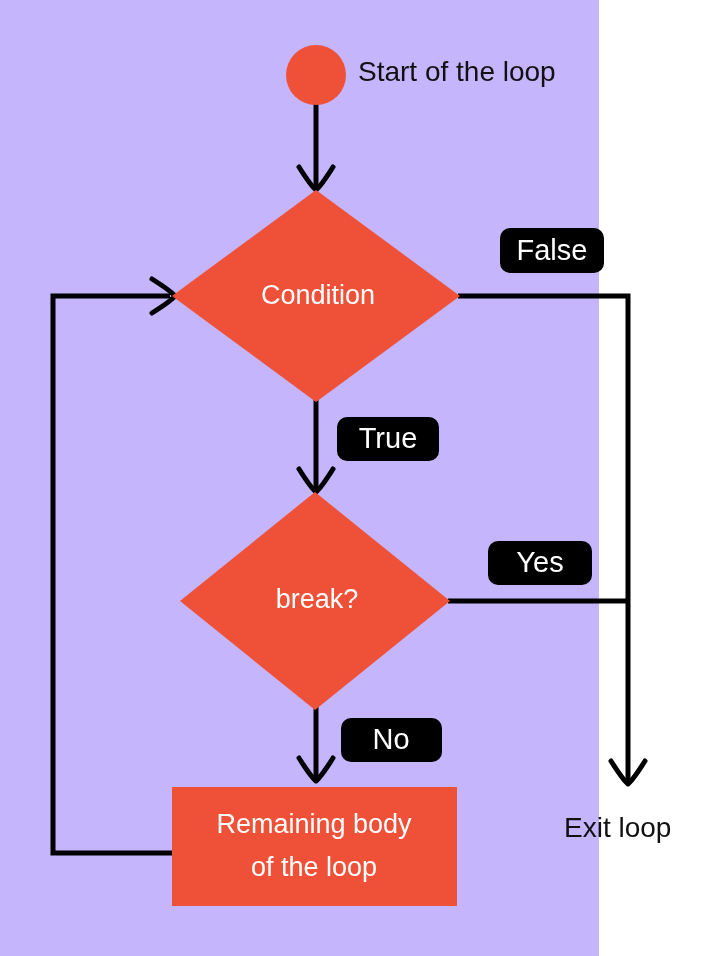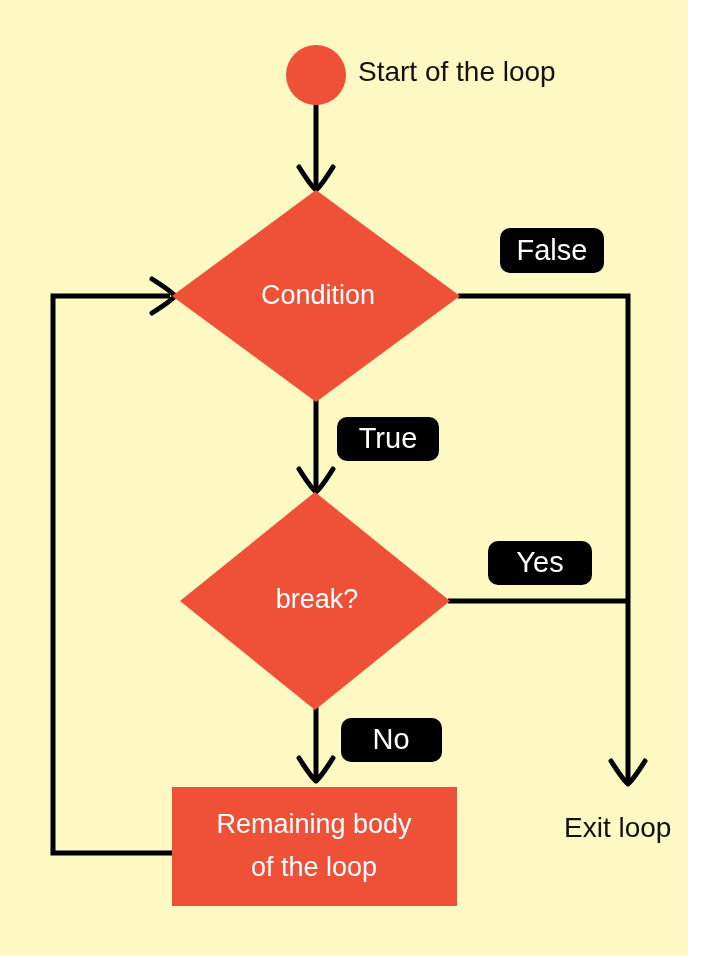--- a/index.html
+++ b/index.html
@@ -9,23 +9,23 @@
     background: #ffffff;
   }
   body {
     font-family: "Liberation Sans", sans-serif;
     width: 724px;
     height: 956px;
     overflow: hidden;
   }
   #canvas {
     position: relative;
-    width: 688px;
+    width: 599px;
     height: 956px;
-    background: #fef9c3;
+    background: #c4b5fd;
   }
   #flow-svg {
     position: absolute;
     top: 0;
     left: 0;
     width: 724px;
     height: 956px;
   }
   .node-text {
     fill: #ffffff;

